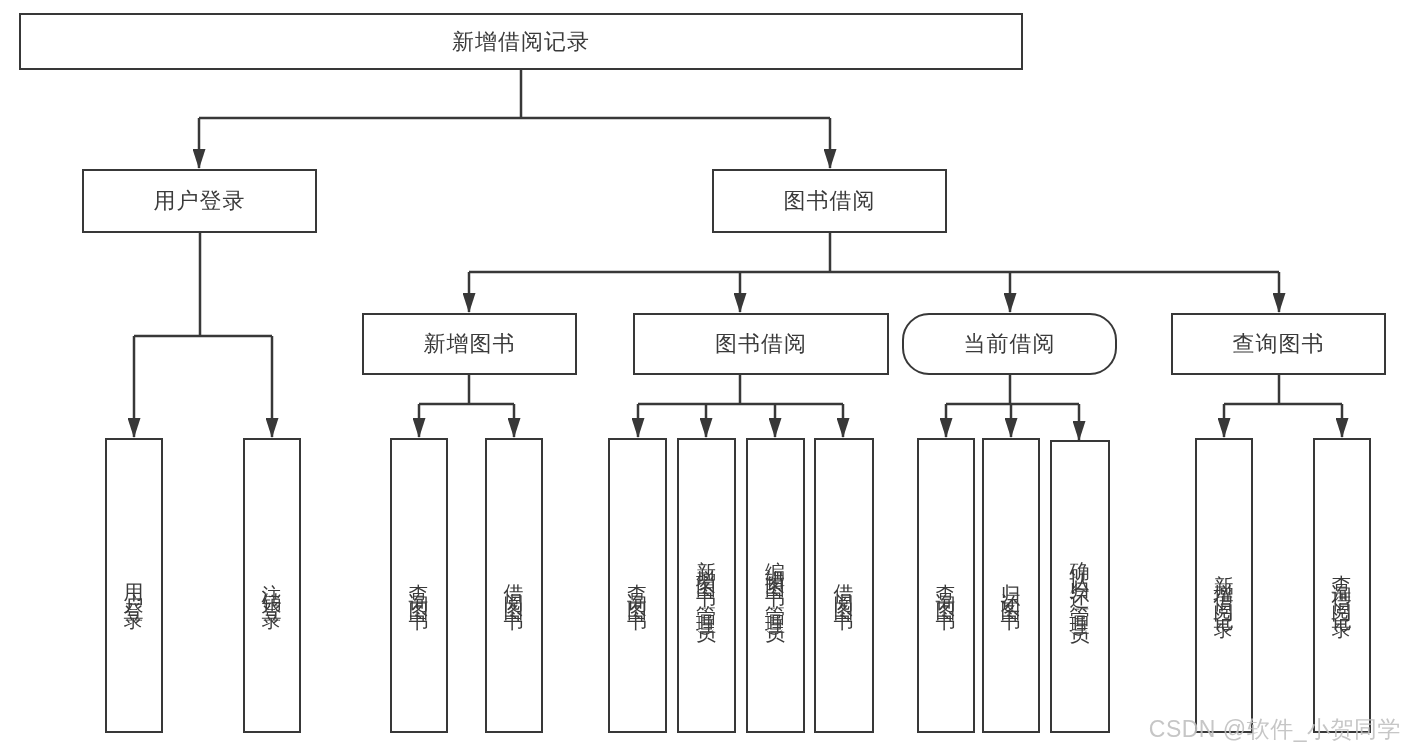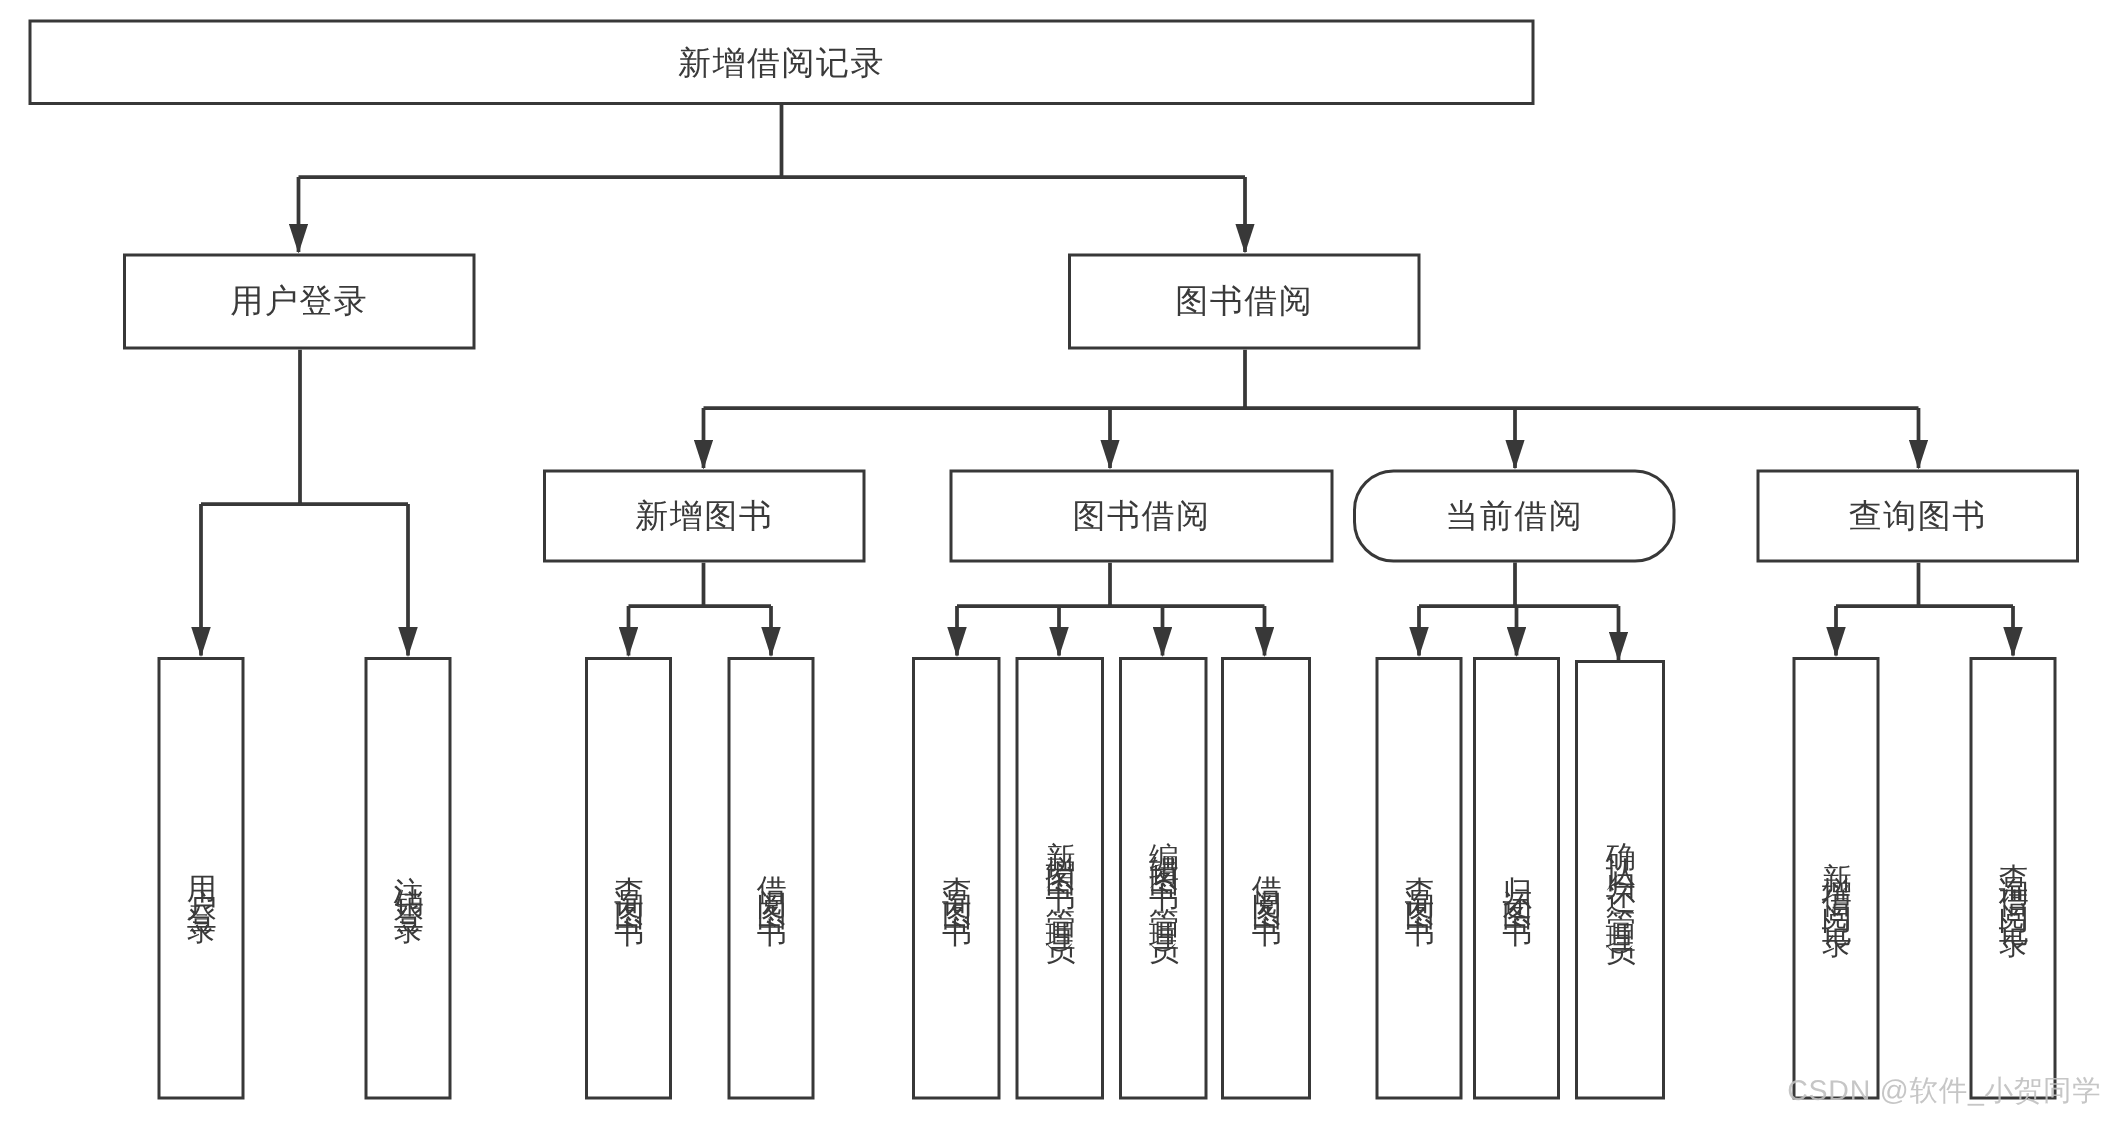--- a/index.html
+++ b/index.html
@@ -37,21 +37,21 @@
     font-size: 20px;
     line-height: 1.1;
     letter-spacing: 9px;
     color: var(--text, #3a3a3a);
     white-space: nowrap;
   }
   .watermark {
     position: absolute;
     top: 714px;
     right: 4px;
-    font-size: 19px;
+    font-size: 23px;
     letter-spacing: 0.5px;
     color: var(--watermark, #c0c0c0);
     opacity: 0.9;
     z-index: 5;
     white-space: nowrap;
   }
 </style>
 </head>
 <body>
 

